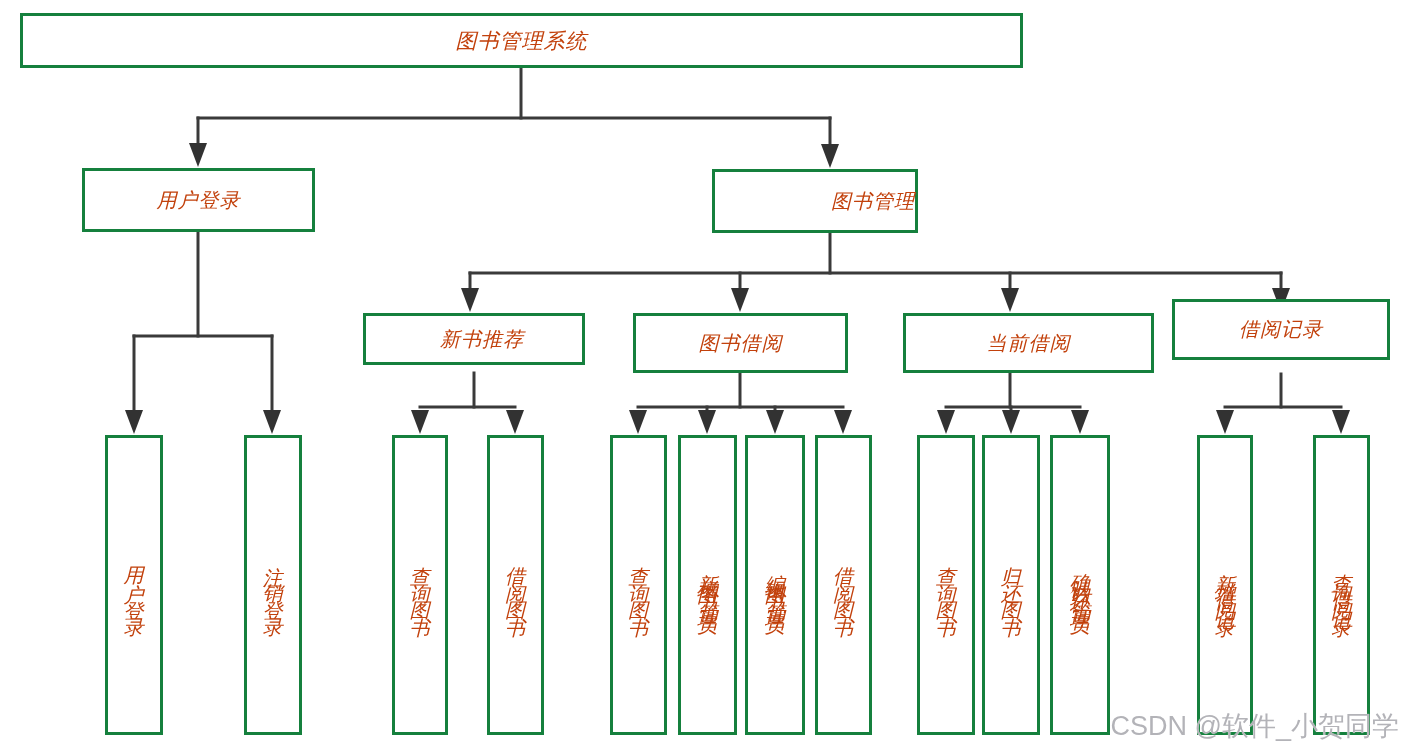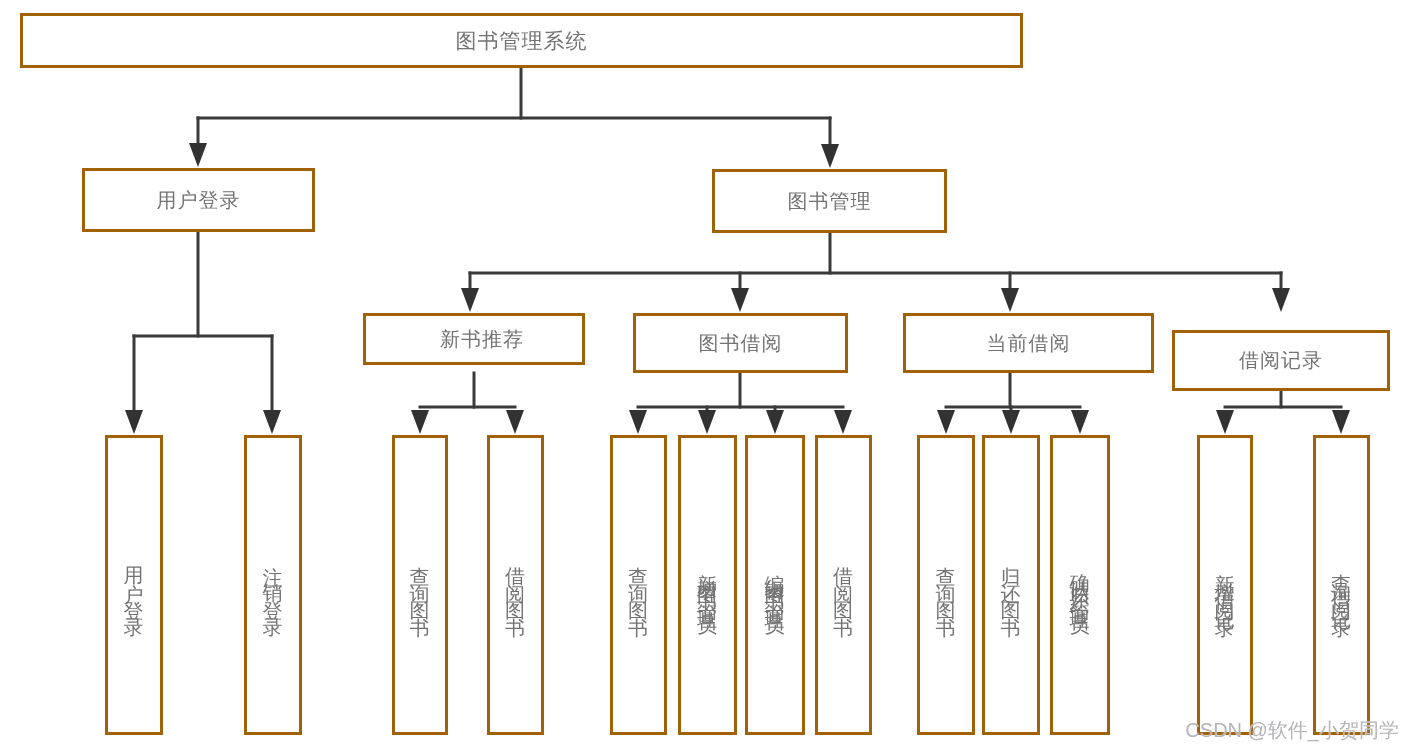--- a/index.html
+++ b/index.html
@@ -13,46 +13,47 @@
   }
   #connector-layer {
     position: absolute;
     left: 0; top: 0;
     width: 1405px; height: 747px;
   }
   .node {
     position: absolute;
     box-sizing: border-box;
     background: #ffffff;
-    border: 3px solid #a16207;
+    border: 3px solid #15803d;
     display: flex;
     align-items: center;
     justify-content: center;
-    color: #737373;
+    color: #c2410c;
+    font-style: italic;
   }
   .node.h .lbl {
     font-size: 20px;
     letter-spacing: 1px;
     white-space: nowrap;
   }
   .node.root .lbl { font-size: 21px; }
   .node.v .lbl {
     writing-mode: vertical-rl;
     text-orientation: mixed;
     font-size: 20px;
     line-height: 1;
   }
   .sp4 { letter-spacing: 17px; }
   .sp6 { letter-spacing: 9px;  }
   .sp9 { letter-spacing: 6px;  }
   #watermark {
     position: absolute;
     right: 6px;
     bottom: 3px;
-    font-size: 20px;
+    font-size: 27px;
     color: #b3b3b8;
     white-space: nowrap;
     z-index: 5;
     text-shadow: 0 0 1px #ffffff;
   }
 </style>
 </head>
 <body>
 
 <div id="canvas">
@@ -115,34 +116,34 @@
     </g>
   </svg>
 
   <div class="node h root" style="left:20px; top:13px; width:1003px; height:55px;">
     <span class="lbl">图书管理系统</span>
   </div>
 
   <div class="node h" style="left:82px; top:168px; width:233px; height:64px;">
     <span class="lbl">用户登录</span>
   </div>
-  <div class="node h" style="left:712px; top:169px; width:235px; height:64px;">
+  <div class="node h" style="left:712px; top:169px; width:206px; height:64px;justify-content:flex-end;">
     <span class="lbl">图书管理</span>
   </div>
 
   <div class="node h" style="left:363px; top:313px; width:222px; height:52px;padding-left:16px;">
     <span class="lbl">新书推荐</span>
   </div>
   <div class="node h" style="left:633px; top:313px; width:215px; height:60px;text-align:center;">
     <span class="lbl">图书借阅</span>
   </div>
   <div class="node h" style="left:903px; top:313px; width:251px; height:60px;">
     <span class="lbl">当前借阅</span>
   </div>
-  <div class="node h" style="left:1172px; top:330px; width:218px; height:61px;">
+  <div class="node h" style="left:1172px; top:299px; width:218px; height:61px;">
     <span class="lbl">借阅记录</span>
   </div>
 
   <div class="node v" style="left:105px; top:435px; width:58px; height:300px;">
     <span class="lbl sp4">用户登录</span>
   </div>
   <div class="node v" style="left:244px; top:435px; width:58px; height:300px;">
     <span class="lbl sp4">注销登录</span>
   </div>
 

